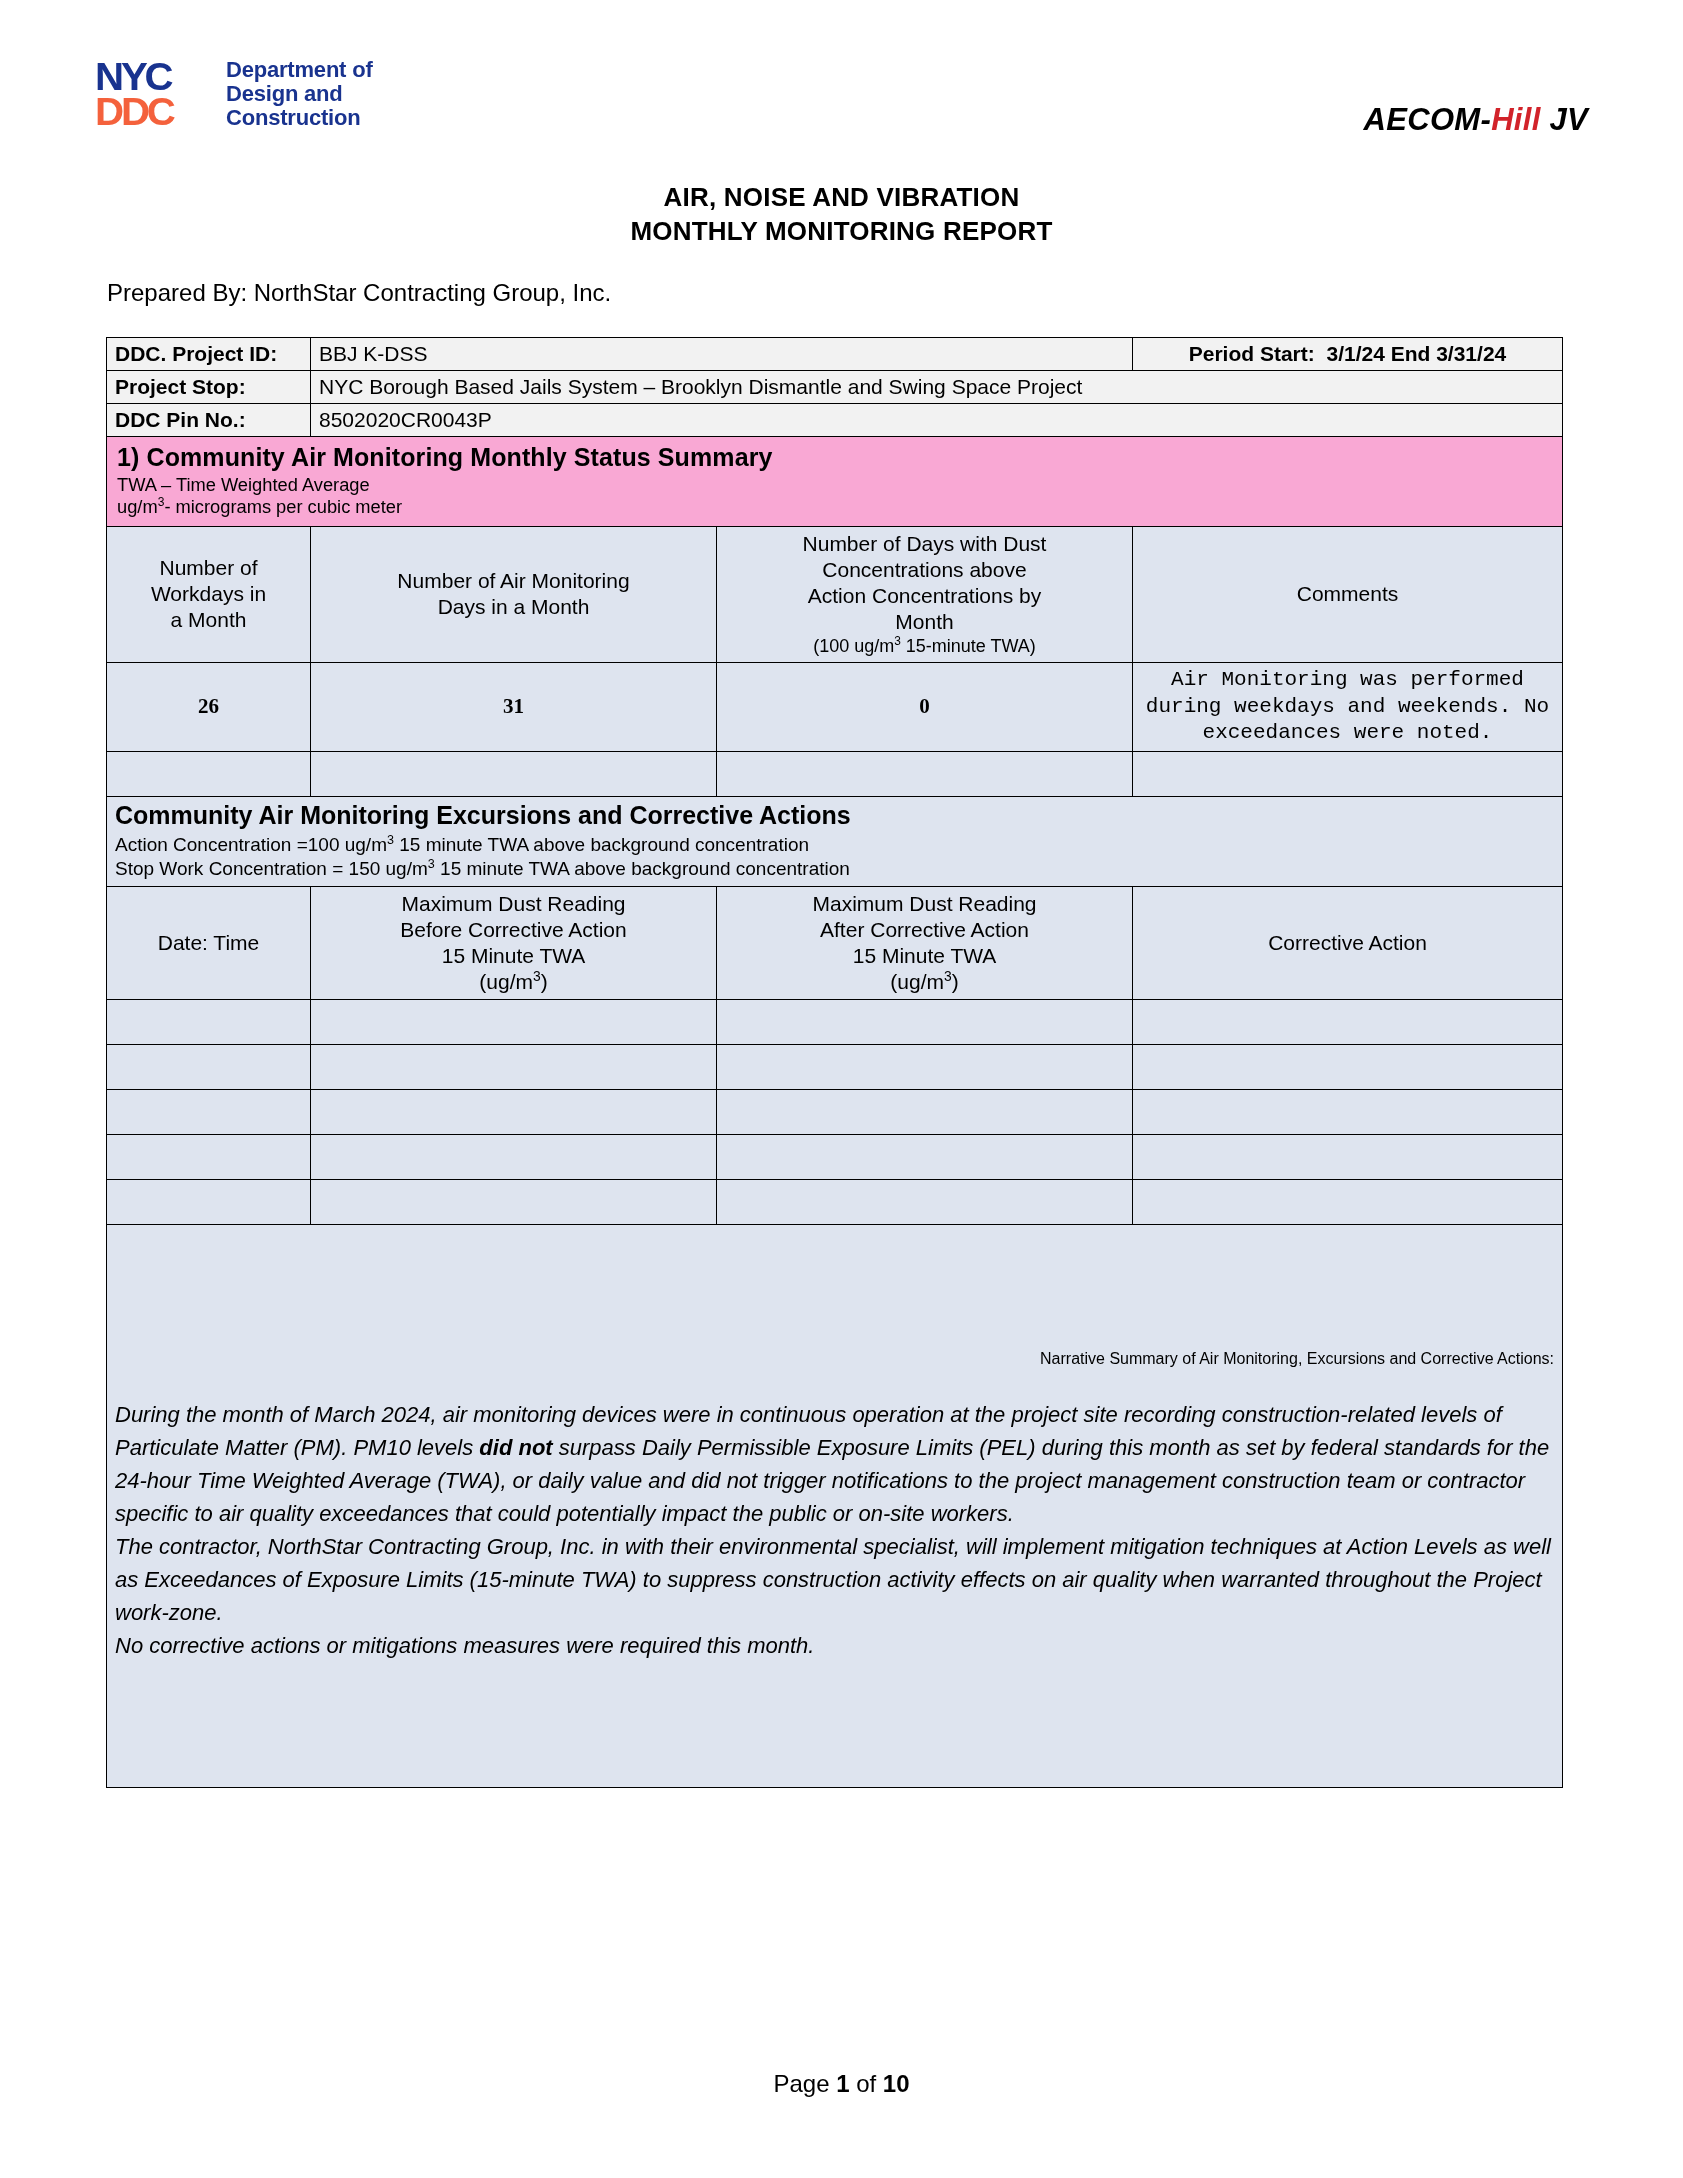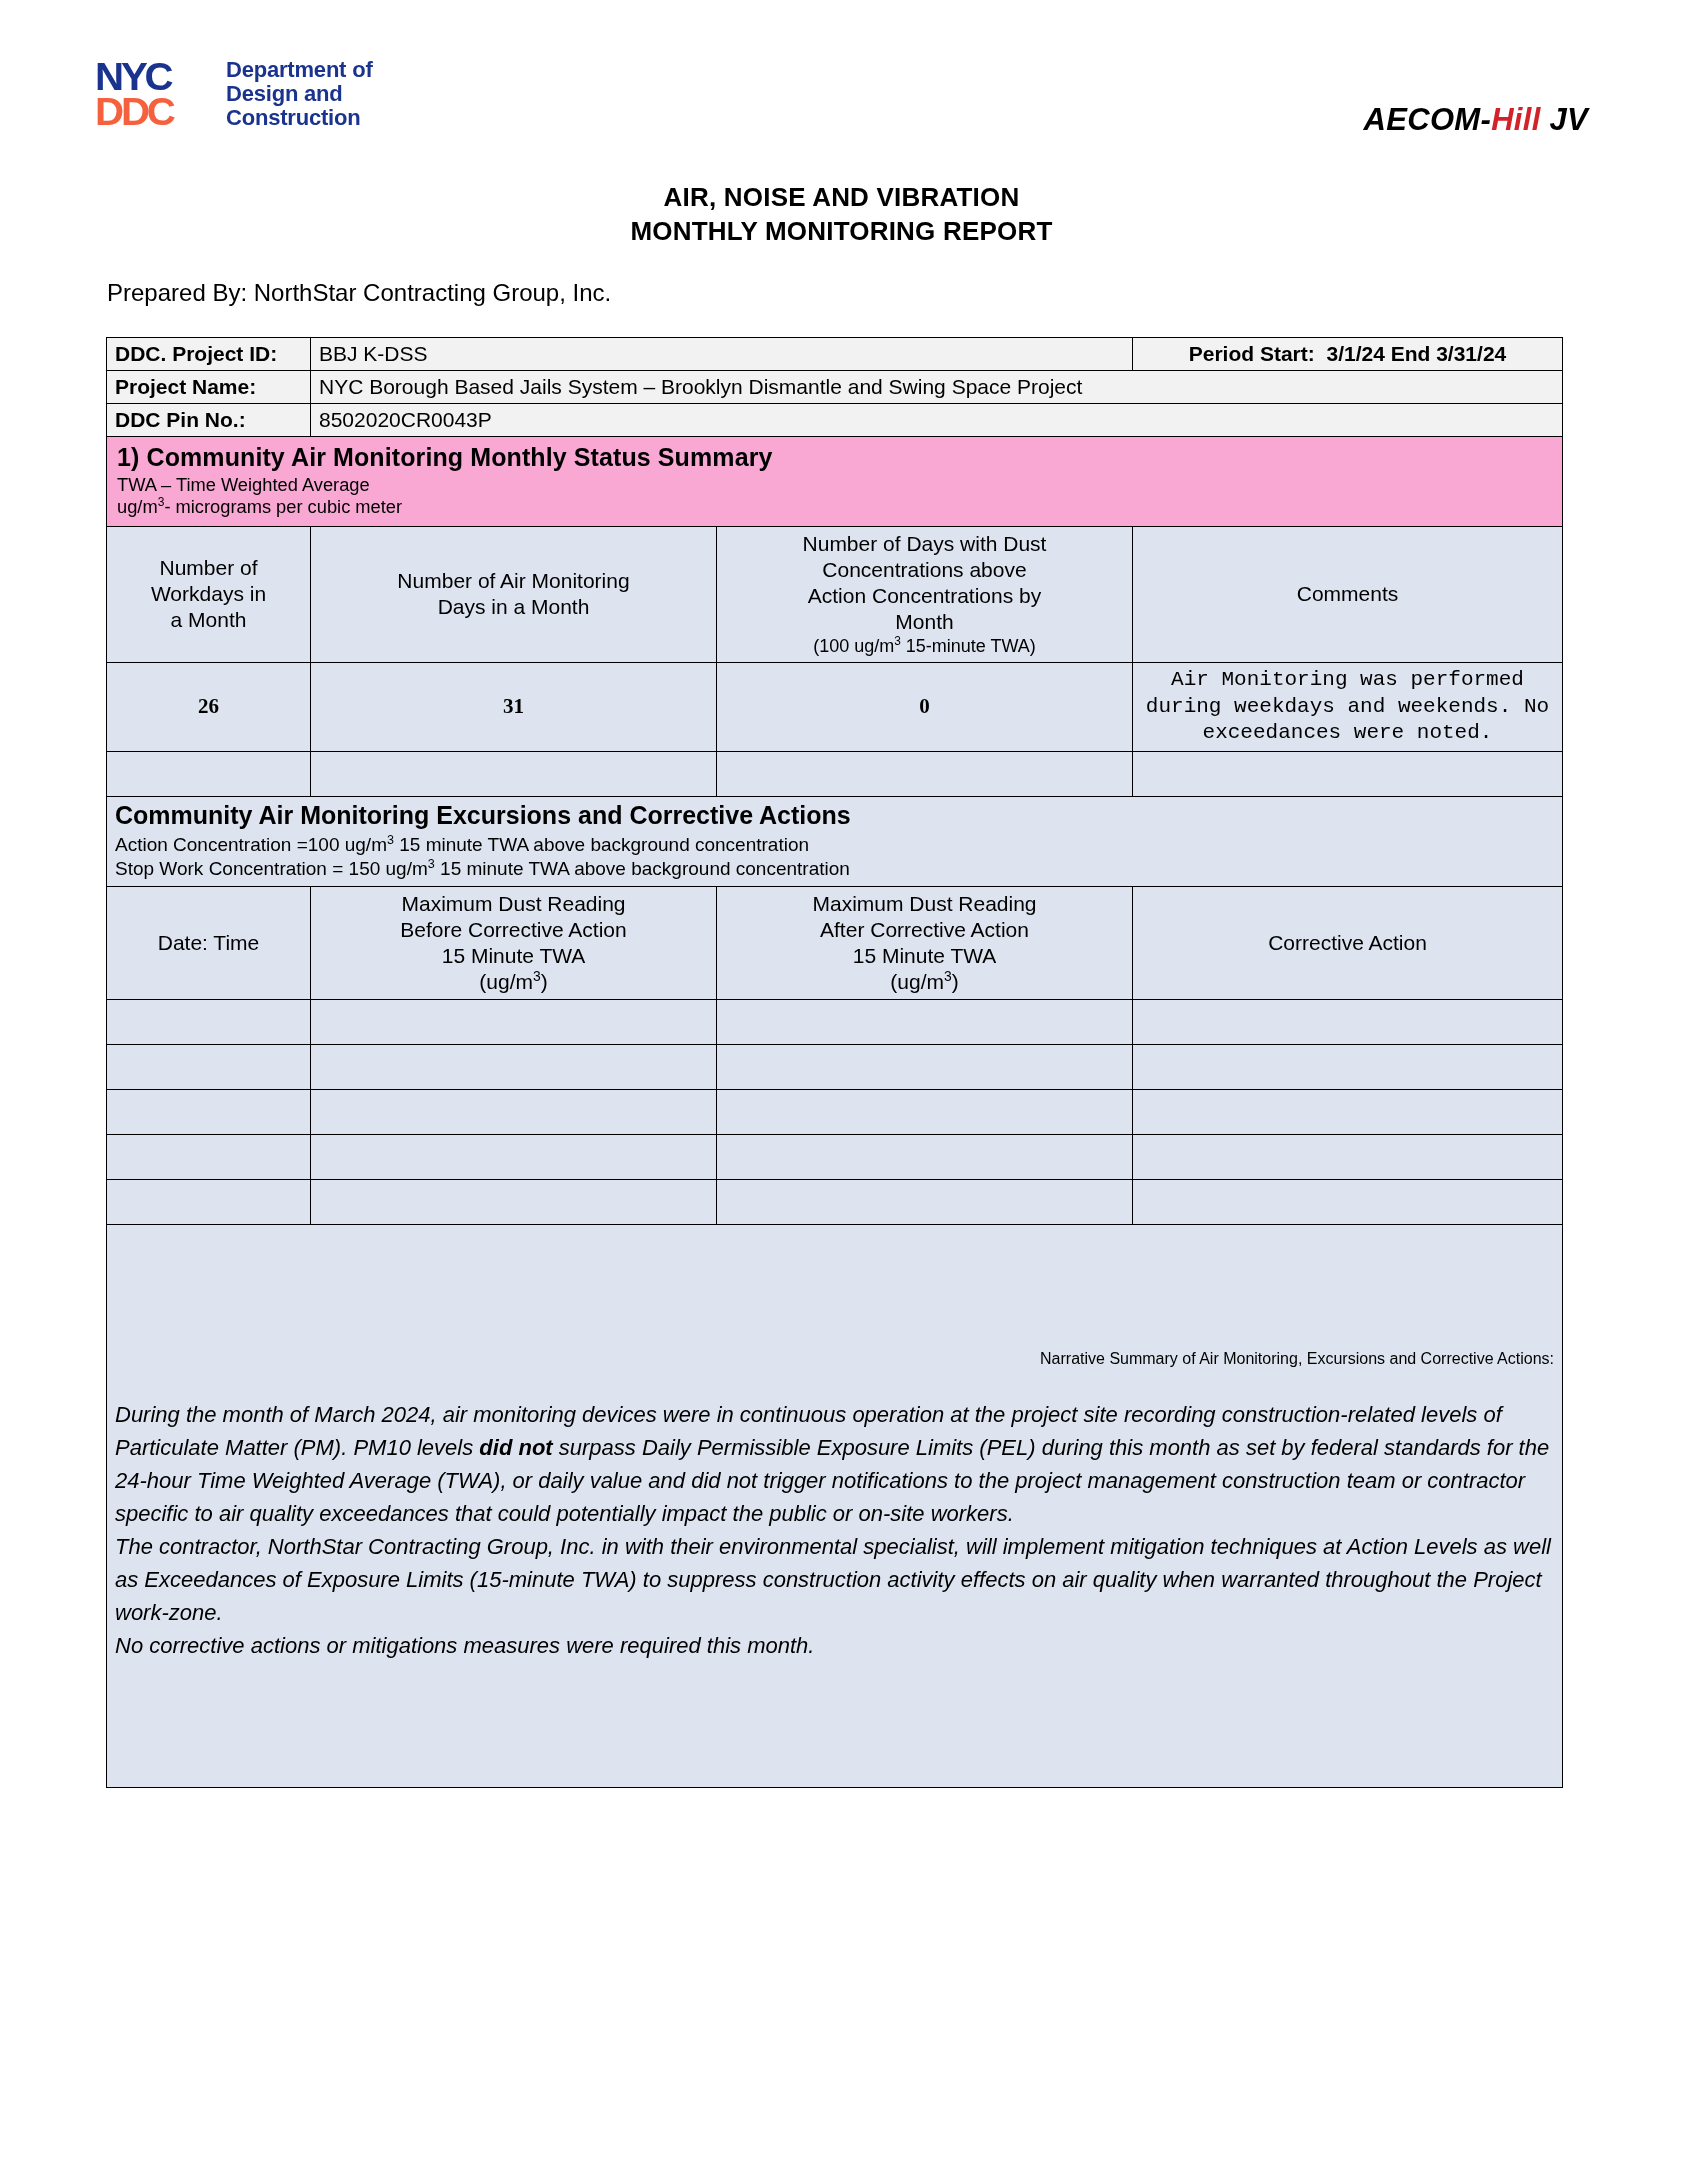--- a/index.html
+++ b/index.html
@@ -258,21 +258,21 @@
     </colgroup>
     <tbody>
 
       <tr class="row-gray">
         <td class="lbl">DDC. Project ID:</td>
         <td class="val" colspan="2">BBJ K-DSS</td>
         <td class="period"><b>Period Start:</b>&nbsp;&nbsp;<b>3/1/24 End 3/31/24</b></td>
       </tr>
 
       <tr class="row-gray">
-        <td class="lbl">Project Name:</td>
+        <td class="lbl">Project Stop:</td>
         <td class="val" colspan="3">NYC Borough Based Jails System – Brooklyn Dismantle and Swing Space Project</td>
       </tr>
 
       <tr class="row-gray">
         <td class="lbl">DDC Pin No.:</td>
         <td class="val" colspan="3">8502020CR0043P</td>
       </tr>
 
       <tr class="blue-head">
         <td colspan="4">
@@ -379,15 +379,16 @@
             <p><span>During the month of March 2024, air monitoring devices were in continuous operation at the project site recording construction-related levels of Particulate Matter (PM).  PM10 levels </span><b>did not</b><span> surpass Daily Permissible Exposure Limits (PEL) during this month as set by federal standards for the 24-hour Time Weighted Average (TWA), or daily value and did not trigger notifications to the project management construction team or contractor specific to air quality exceedances that could potentially impact the public or on-site workers.</span></p>
             <p>The contractor, NorthStar Contracting Group, Inc. in with their environmental specialist, will implement mitigation techniques at Action Levels as well as Exceedances of Exposure Limits (15-minute TWA) to suppress construction activity effects on air quality when warranted throughout the Project work-zone.</p>
             <p>No corrective actions or mitigations measures were required this month.</p>
           </div>
         </td>
       </tr>
 
     </tbody>
   </table>
 
+  <div class="footer"><span>Page </span><b>1</b><span> of </span><b>10</b></div>
 
 </div>
 
 
 </body></html>

